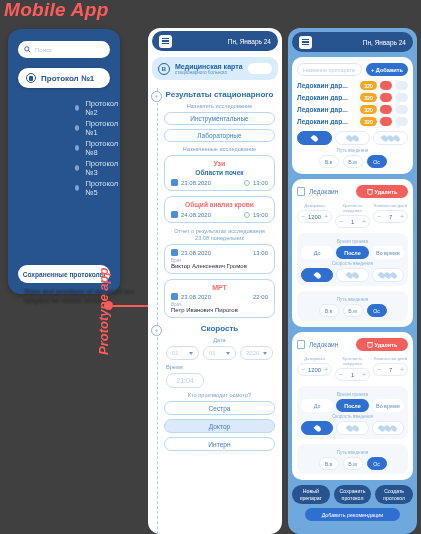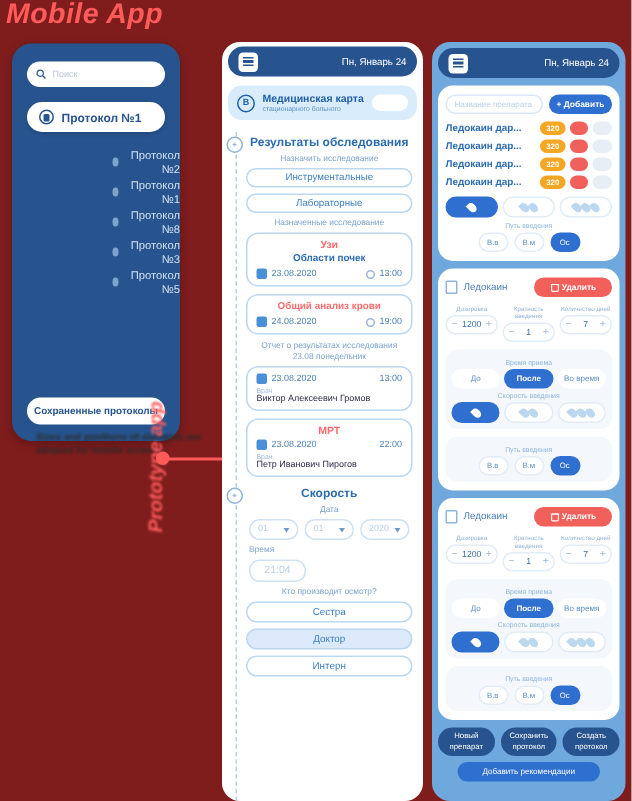--- a/index.html
+++ b/index.html
@@ -1,26 +1,26 @@
 <!DOCTYPE html>
 <html><head>
 <meta charset="utf-8">
 <style>
   * { box-sizing: border-box; margin:0; padding:0; }
   html,body { width:421px; height:534px; background:#ffffff; overflow:hidden;
     font-family:"Liberation Sans", sans-serif; }
-  .stage { position:relative; width:421px; height:534px; background:#7f1d1d; }
+  .stage { position:relative; width:421px; height:534px; background:#404040; }
 
   
   .headline { position:absolute; left:4px; top:-1px; font-size:19px; font-weight:bold;
      color:#ff5b5b; letter-spacing:.3px; font-style:italic; filter:blur(.4px); }
 
   
   .left-panel { position:absolute; left:8px; top:29px; width:112px; height:265px;
-     background:#27548f; border-radius:13px; box-shadow:0 2px 6px rgba(0,0,0,.25);text-align:right; }
+     background:#27548f; border-radius:13px; box-shadow:0 2px 6px rgba(0,0,0,.25); }
   .search-box { position:absolute; left:10px; top:12px; width:92px; height:17px;
      background:#fff; border-radius:9px; display:flex; align-items:center; padding:0 6px; gap:4px; }
   .search-box .ph { font-size:6px; color:#b9c6d6; }
   .proto-active { position:absolute; left:10px; top:39px; width:92px; height:20px;
      background:#fff; border-radius:10px; display:flex; align-items:center; gap:5px; padding:0 8px;
      box-shadow:0 1px 3px rgba(0,0,0,.2); }
   .proto-active .lbl { font-size:8px; font-weight:bold; color:#27548f; }
   .pico { width:10px;height:10px;border:1.3px solid #27548f;border-radius:50%;
      display:flex;align-items:center;justify-content:center; }
   .pico i { width:4px;height:5px;background:#27548f;display:block;border-radius:1px; }
@@ -219,21 +219,21 @@
         <span class="mc-t2" style="display:block">стационарного больного</span>
       </span>
       <span class="mc-pill"></span>
     </div>
 
     <div class="dashed"></div>
     <div class="mid-body">
 
       <div style="position:relative">
         <span class="sec-ico" style="top:1px;left:-11px">⌖</span>
-        <div class="sec-title">Результаты обследования</div>
+        <div class="sec-title">Результаты стационарного</div>
       </div>
 
       <div class="sub-lbl">Назначить исследование</div>
       <div class="obtn">Инструментальные</div>
       <div class="obtn">Лабораторные</div>
 
       <div class="sub-lbl">Назначенные исследование</div>
 
       <div class="rcard">
         <div class="hd">Узи</div>

